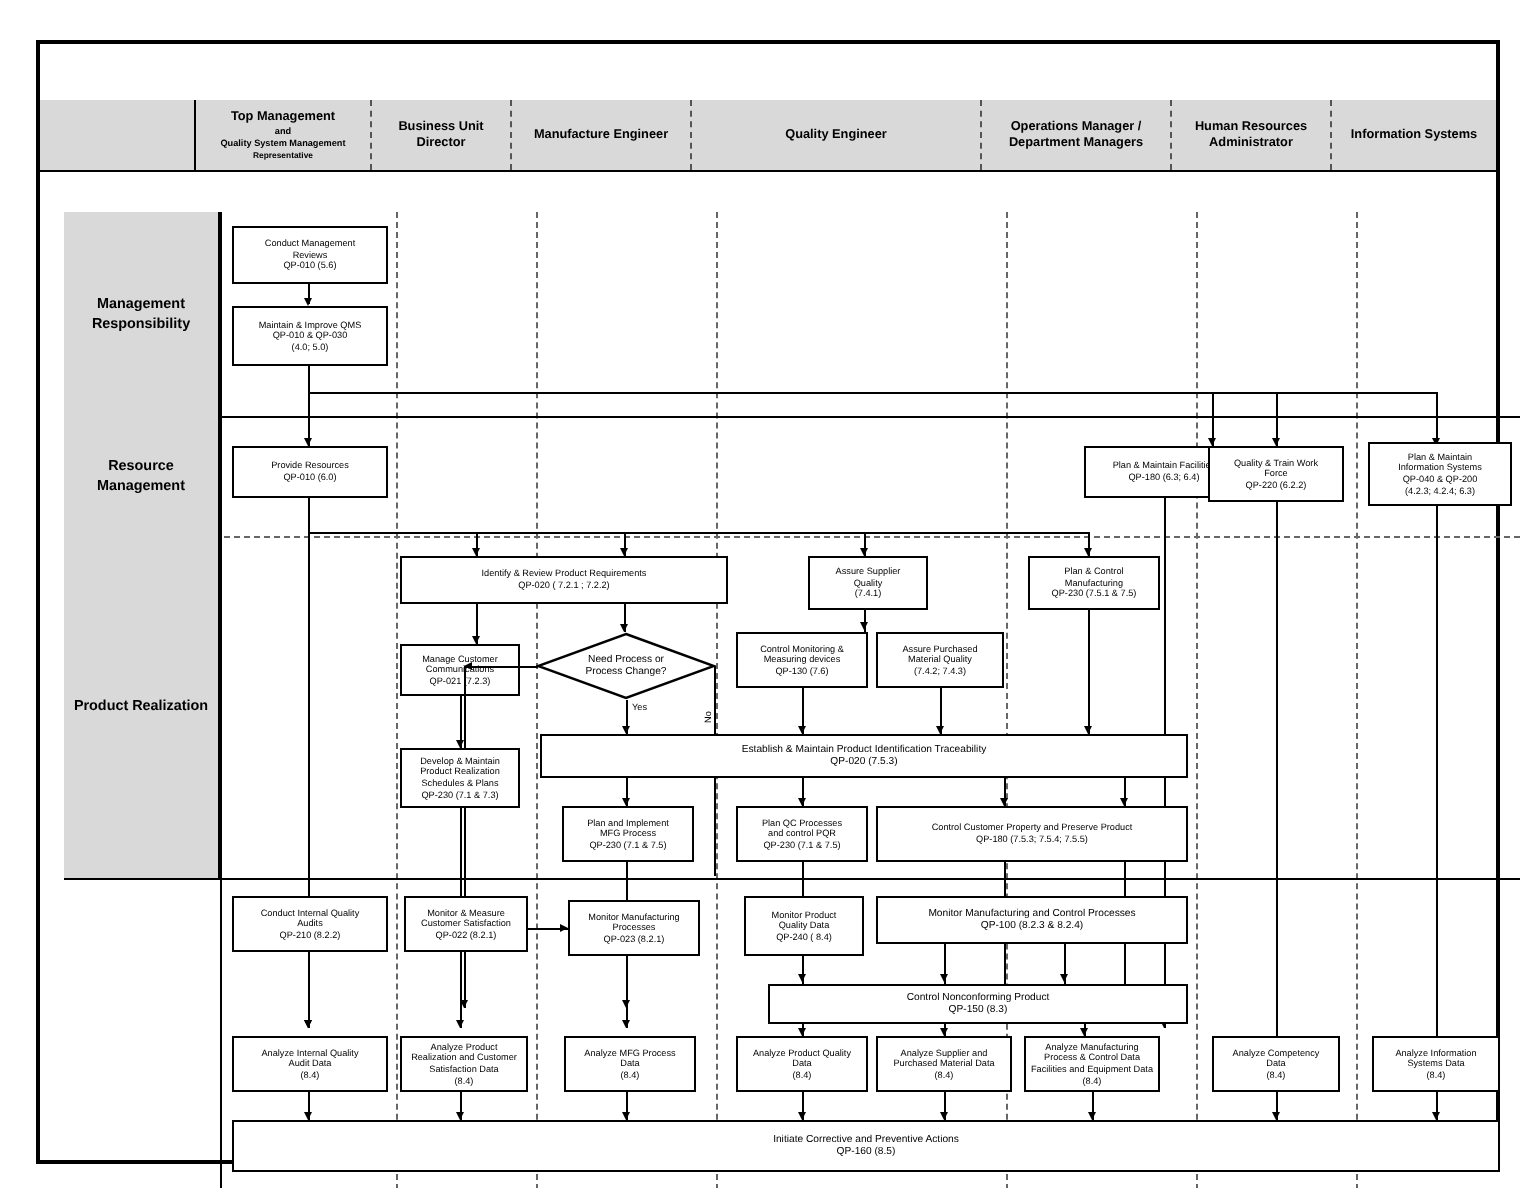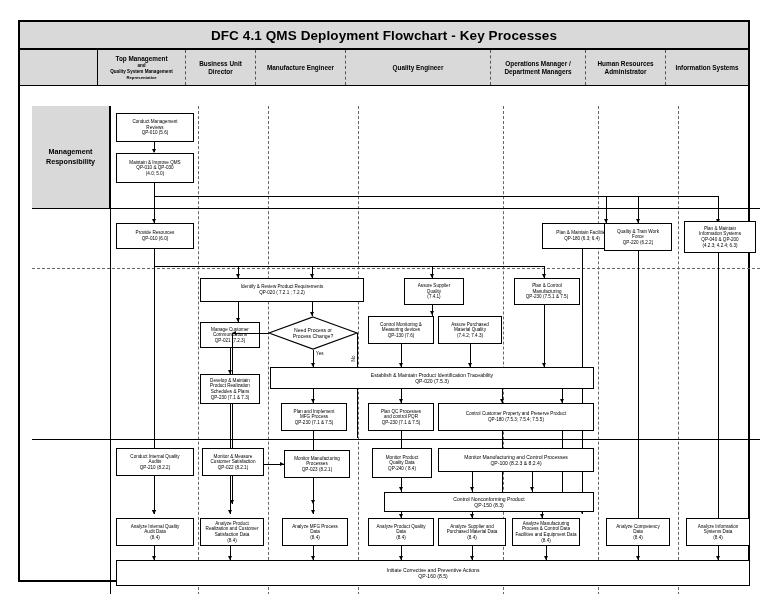--- a/index.html
+++ b/index.html
@@ -157,23 +157,20 @@
     transform: rotate(-90deg);
     transform-origin: center center;
   }
 </style>
 </head>
 <body>
 
 <div id="page">
   <div class="outer-frame">
 
-    <div class="title-bar">
-      <span class="title-text">DFC 4.1 QMS Deployment Flowchart - Key Processes</span>
-    </div>
 
     <div class="header-row">
       <div class="hdr-cell hdr-spacer" style="width:78px"></div>
       <div class="hdr-cell" style="width:88px">
         <span class="l1">Top Management</span>
         <span class="l2">and</span>
         <span class="l3">Quality System Management</span>
         <span class="l4">Representative</span>
       </div>
       <div class="hdr-cell" style="width:70px">
@@ -208,20 +205,24 @@
       <div class="lane-line" style="left:471px; height:494px;"></div>
       <div class="lane-line" style="left:566px; height:494px;"></div>
       <div class="lane-line" style="left:646px; height:494px;"></div>
 
       <div class="row-sep" style="top:102px;"></div>
       <div class="row-sep" style="top:162px; border-top:1px dashed #666;"></div>
       <div class="row-sep" style="top:333px;"></div>
 
       <div class="row-label" style="top:0;    height:102px;">Management
 Responsibility</div>
+      <div class="row-label" style="top:102px;height:60px;">Resource
+Management</div>
+      <div class="row-label" style="top:162px;height:171px;">Product
+Realization</div>
 
       <div class="box thick f5" style="left:84px; top:7px; width:78px; height:29px;">Conduct Management
 Reviews
 QP-010 (5.6)</div>
 
       <div class="conn-v" style="left:122px; top:36px; height:10px;"></div>
       <div class="arrow-d" style="left:119.5px; top:43px;"></div>
 
       <div class="box thick f5" style="left:84px; top:47px; width:78px; height:30px;">Maintain &amp; Improve QMS
 QP-010 &amp; QP-030

